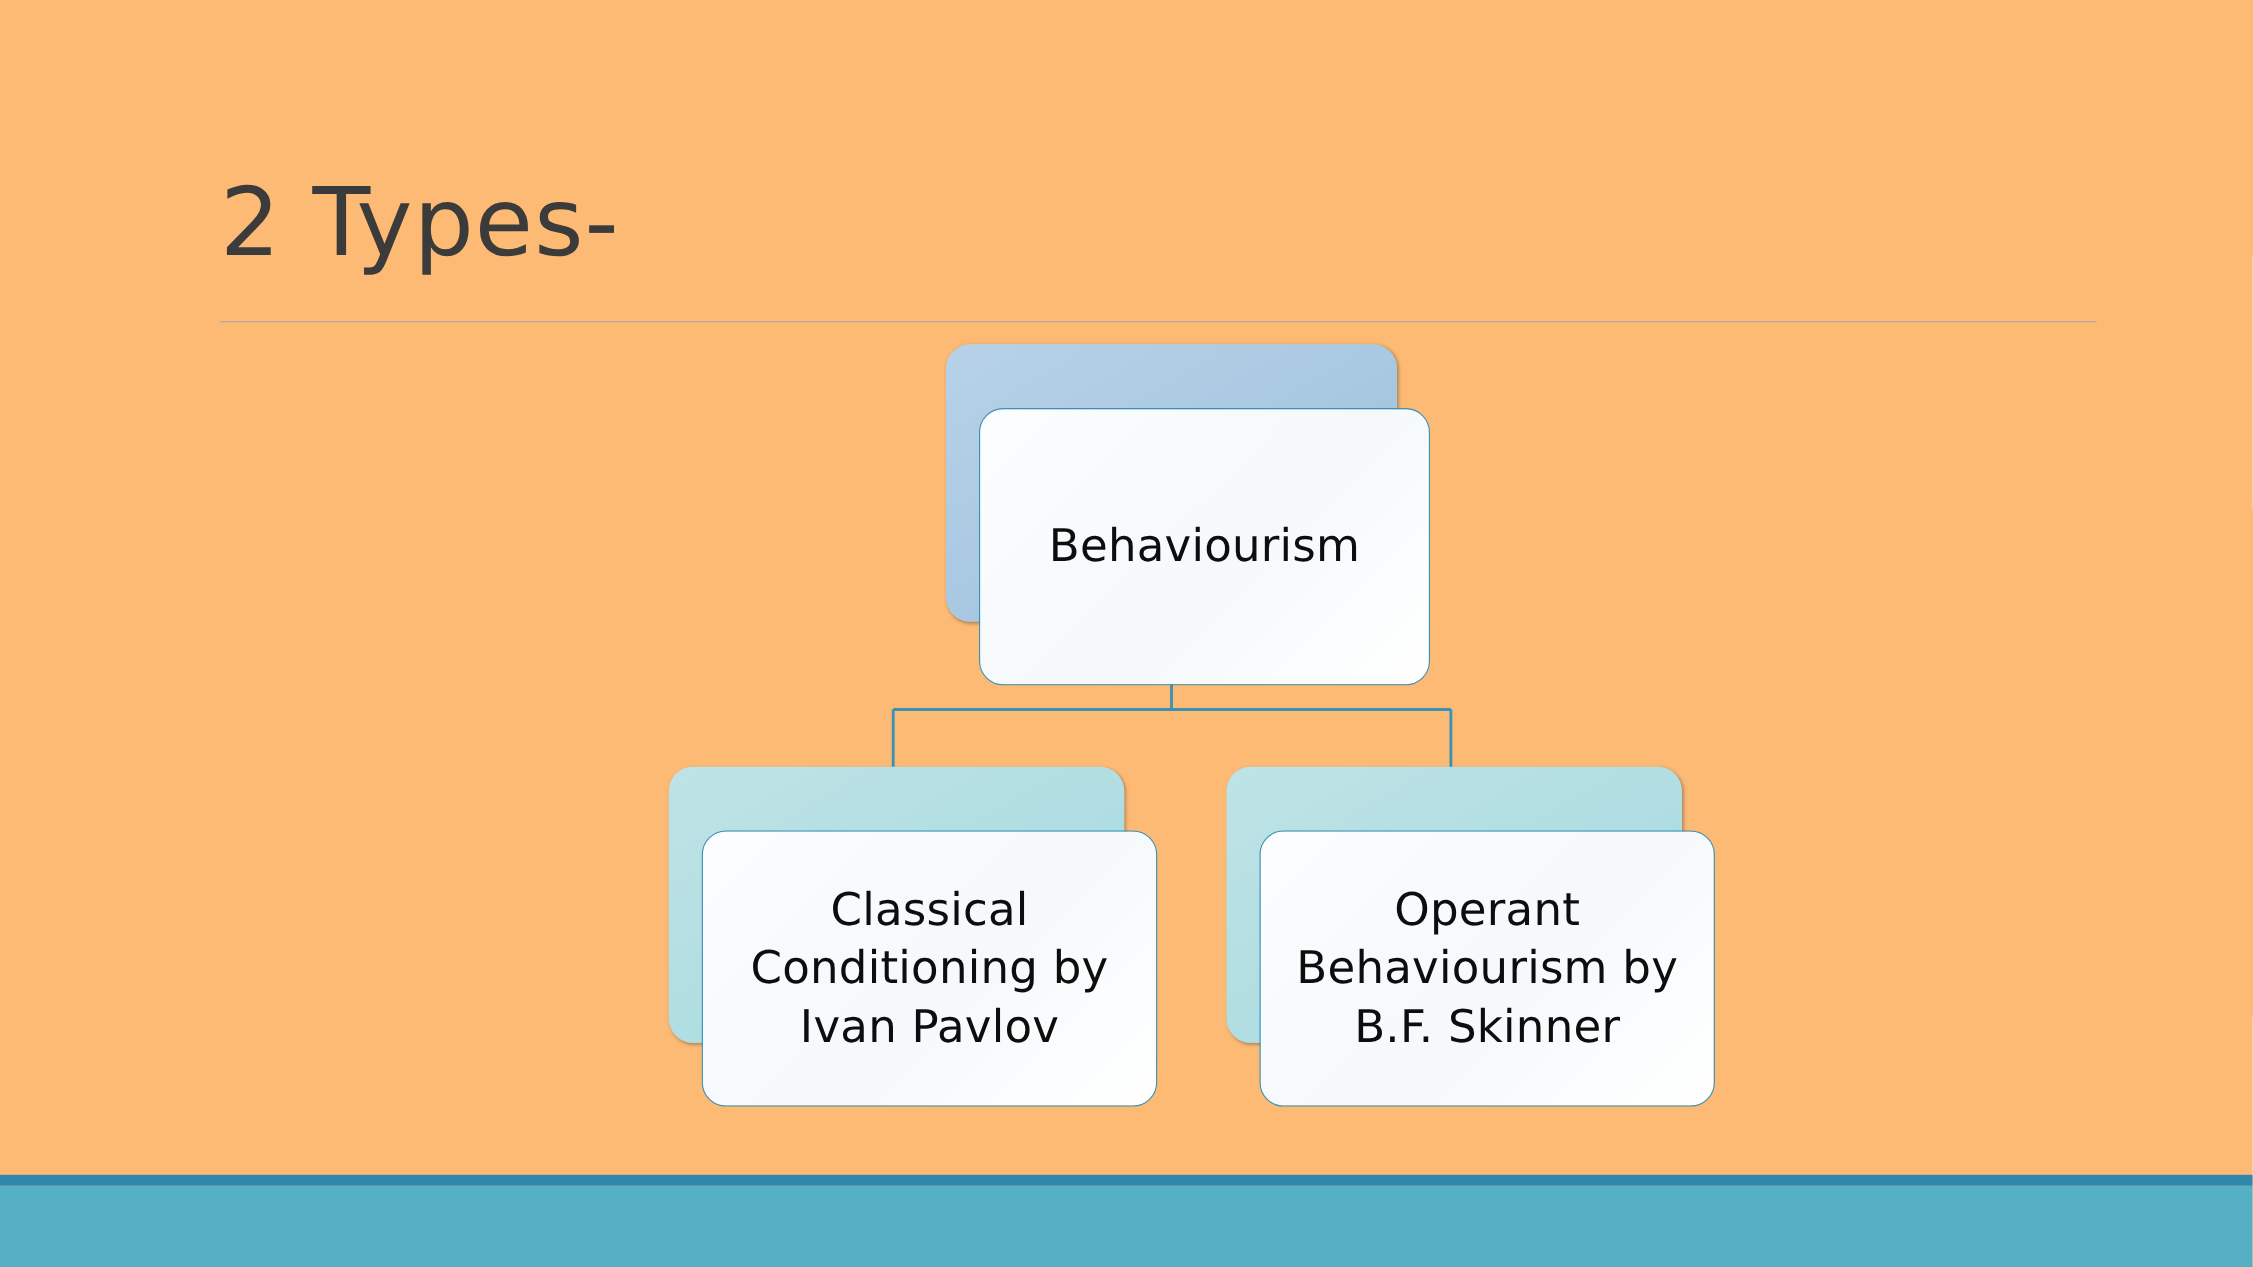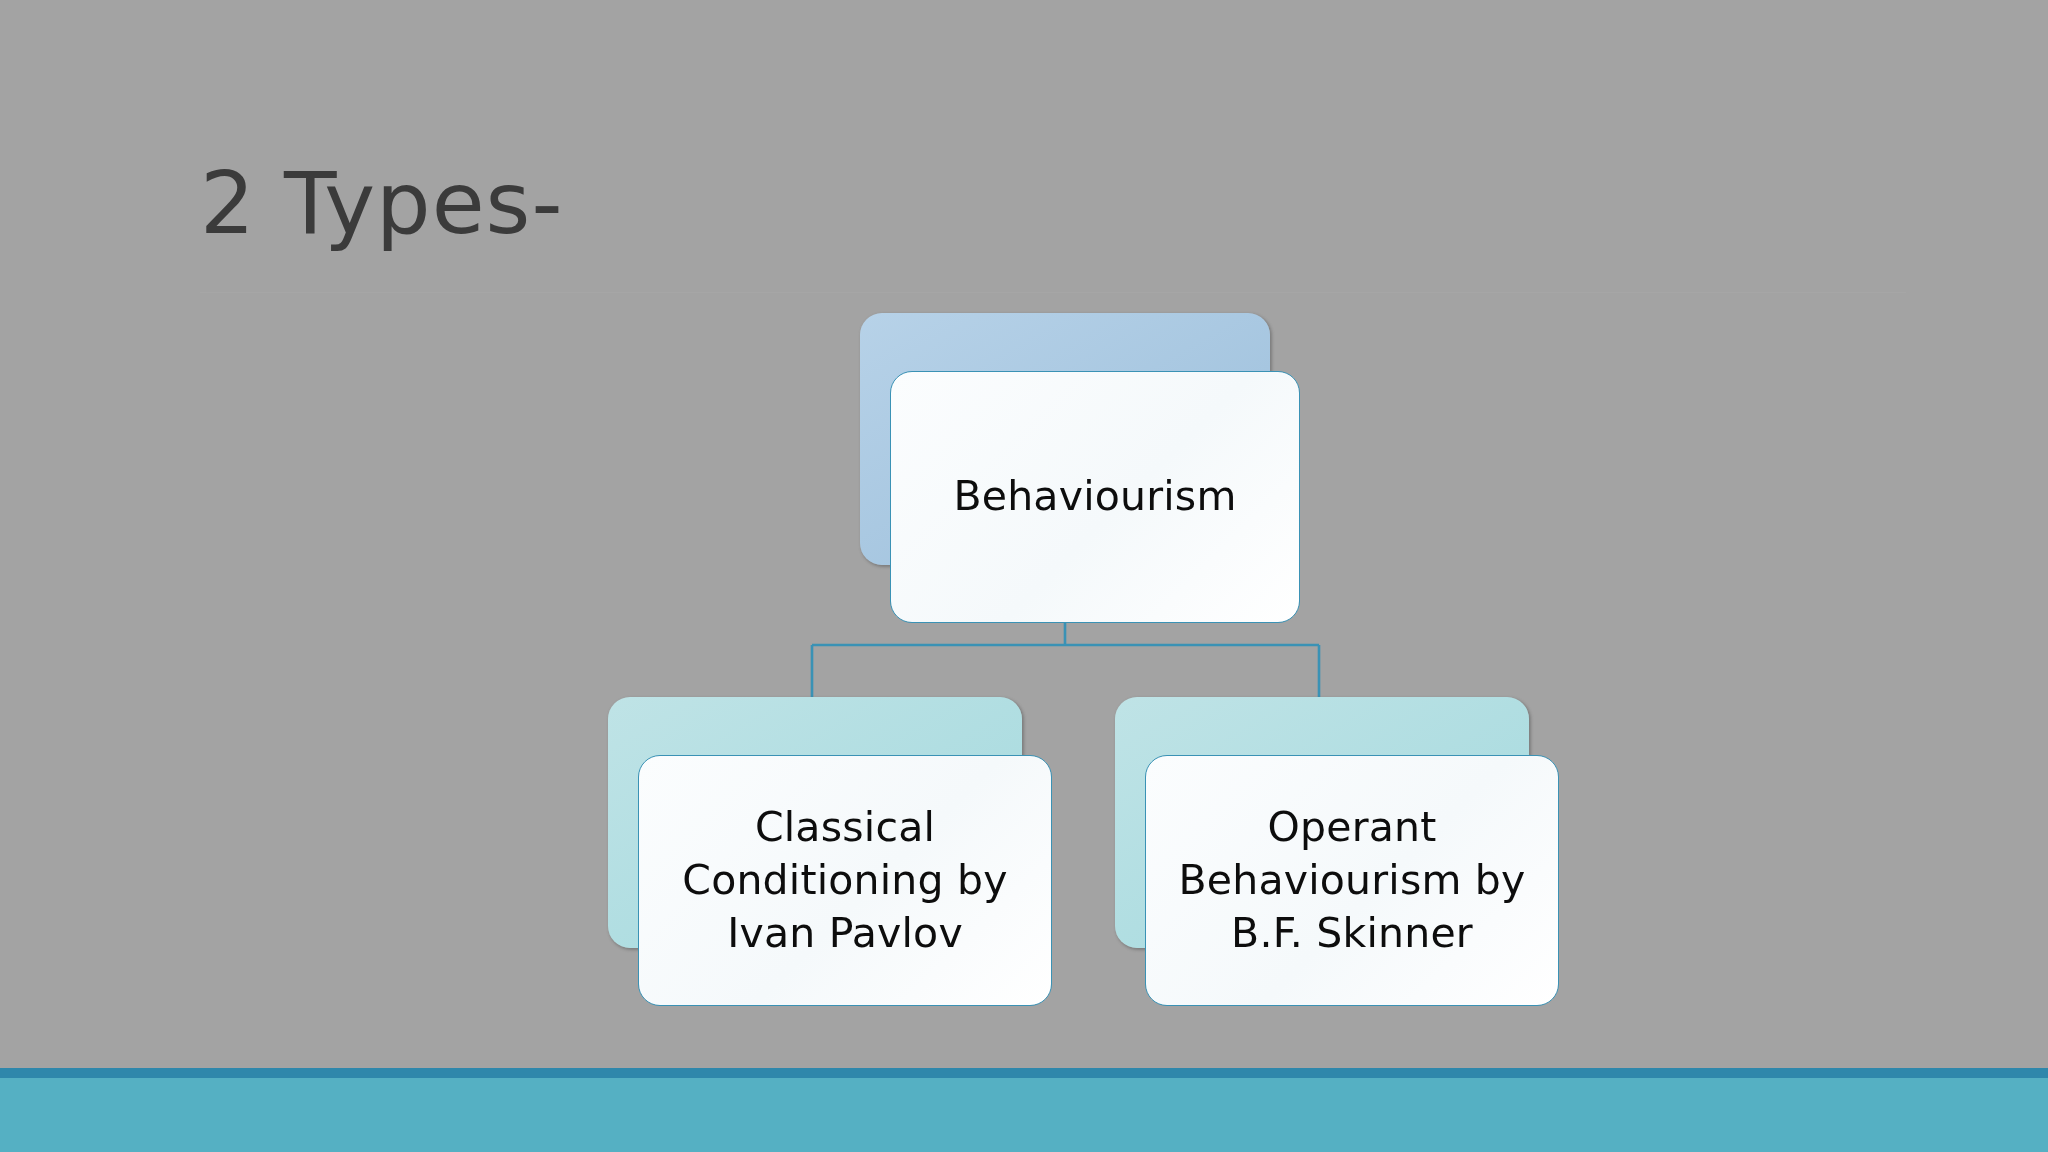--- a/index.html
+++ b/index.html
@@ -7,21 +7,21 @@
     padding: 0;
     background: #ffffff;
   }
   body {
     font-family: "DejaVu Sans", sans-serif;
   }
   #slide {
     position: relative;
     width: 2048px;
     height: 1152px;
-    background: #a3a3a3;
+    background: #fdba74;
     overflow: hidden;
   }
 
   
   #title-block {
     position: absolute;
     left: 200px;
     top: 158px;
     width: 1706px;
     height: 135px;

